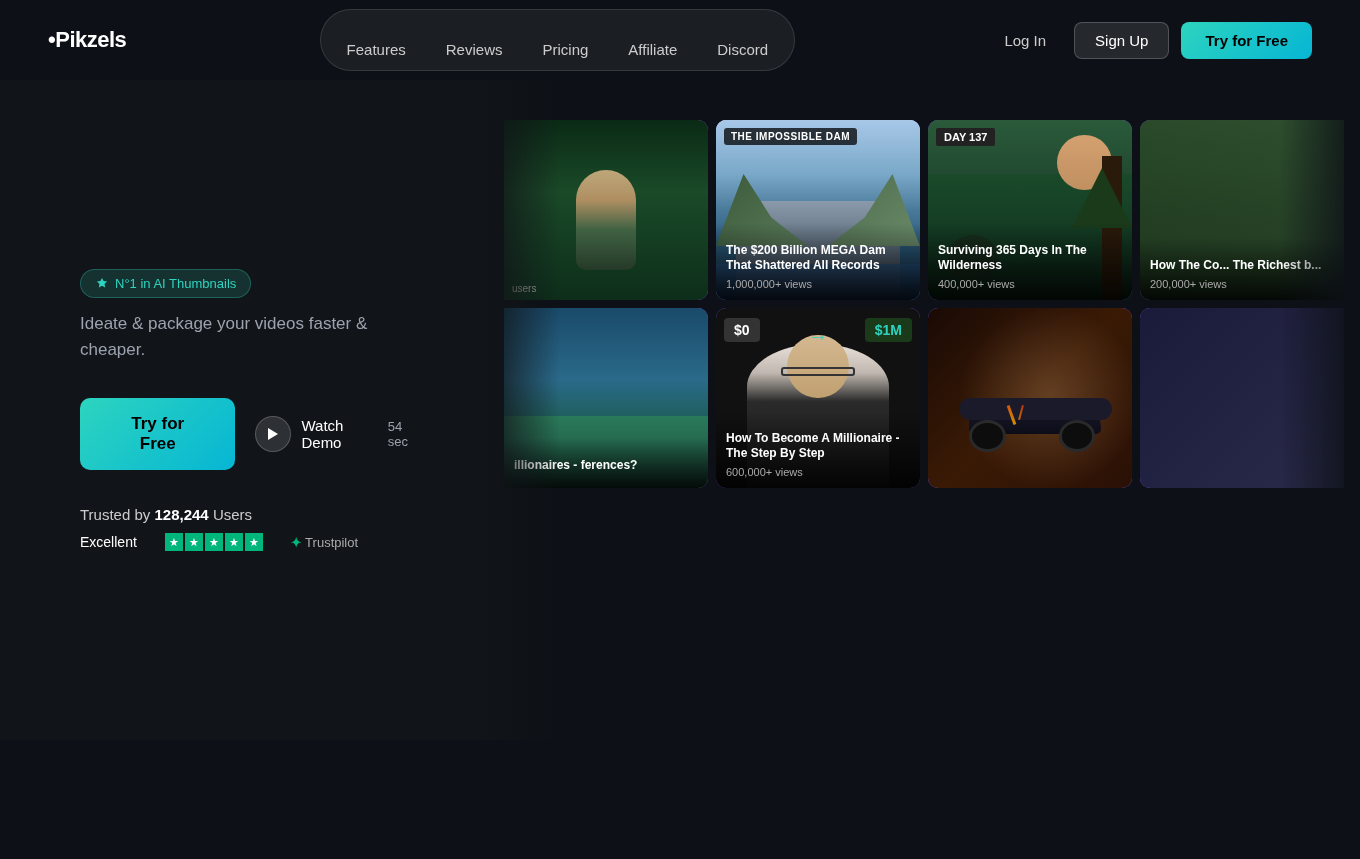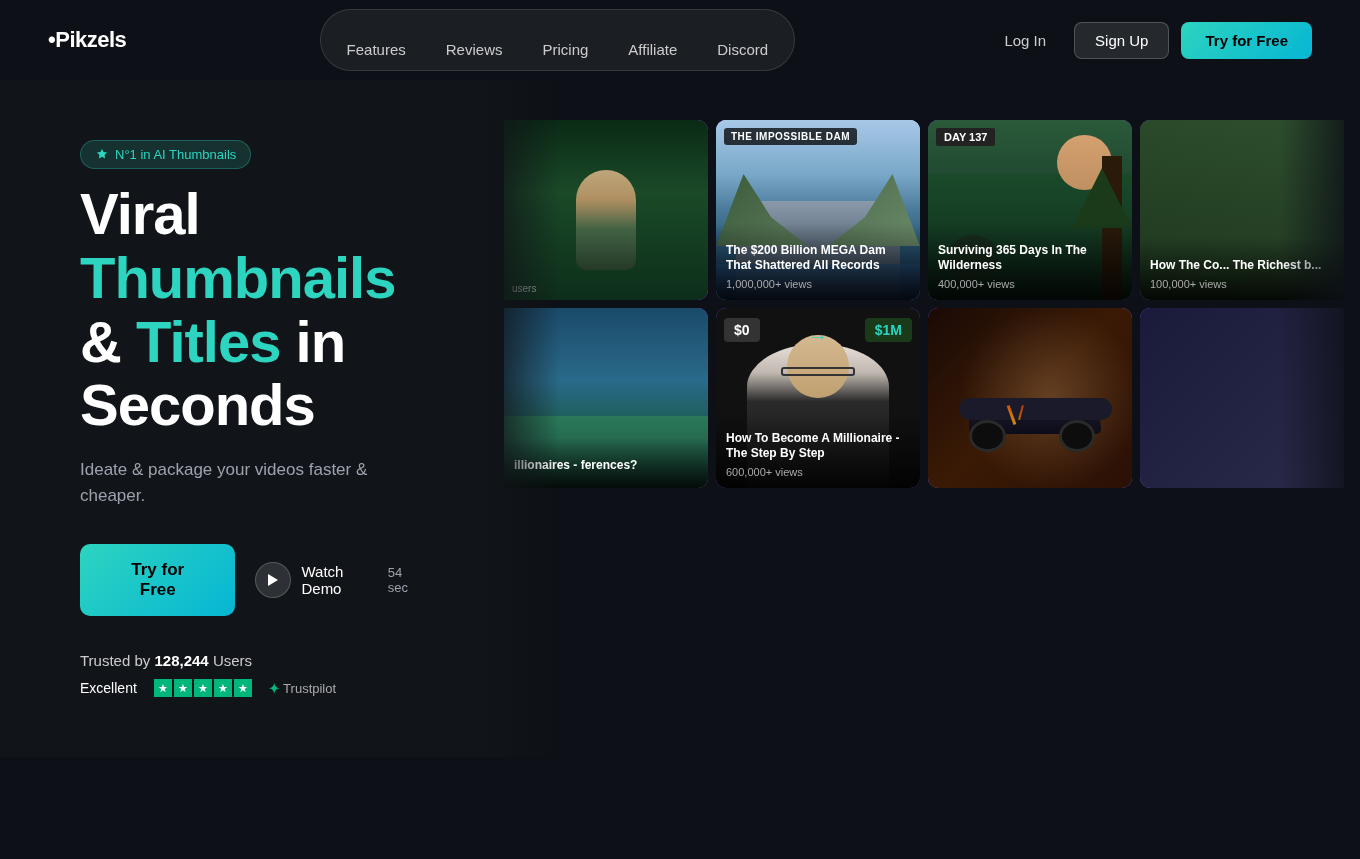--- a/index.html
+++ b/index.html
@@ -197,21 +197,21 @@
       font-size: 15px;
       color: #ccc;
       margin-bottom: 10px;
     }
 
     .trust-row strong { color: #fff; font-weight: 700; }
 
     .trustpilot-row {
       display: flex;
       align-items: center;
-      gap: 17px;
+      gap: 28px;
       font-size: 14px;
       color: #ccc;
     }
 
     .stars {
       display: flex;
       gap: 2px;
     }
 
     .star {
@@ -354,24 +354,20 @@
 
 <section class="hero">
   <div class="hero-left">
     <div class="badge">
       <svg class="badge-icon" viewBox="0 0 16 16" fill="none">
         <path d="M8 1l1.8 3.6 4 .6-2.9 2.8.7 4L8 10l-3.6 1.9.7-4L2.2 5.2l4-.6L8 1z" fill="#2dd4bf"></path>
       </svg>
       <span>N°1 in AI Thumbnails</span>
     </div>
 
-    <h1 class="hero-title">
-      <span>Viral </span><span class="accent">Thumbnails</span><br>
-      <span>&amp; </span><span class="accent">Titles</span><span> in Seconds</span>
-    </h1>
 
     <p class="hero-subtitle">Ideate &amp; package your videos faster &amp; cheaper.</p>
 
     <div class="cta-row">
       <button class="btn-try-free-hero">Try for Free</button>
       <div class="watch-demo">
         <div class="play-btn">
           <svg width="10" height="12" viewBox="0 0 10 12" fill="white">
             <path d="M0 0l10 6-10 6V0z"></path>
           </svg>
@@ -451,21 +447,21 @@
           <div class="thumb-views">400,000+ views</div>
         </div>
       </div>
 
       <div class="thumb-card partial-right">
         <div class="thumb-bg" style="height:100%;position:relative;overflow:hidden;background:linear-gradient(135deg,#1a2a1a 0%,#2a3a2a 100%);">
           <div style="position:absolute;inset:0;background:linear-gradient(180deg,#3a6a3a 0%,#1a3a1a 100%);opacity:0.5;"></div>
         </div>
         <div class="thumb-overlay">
           <div class="thumb-title">How The Co... The Richest b...</div>
-          <div class="thumb-views">100,000+ views</div>
+          <div class="thumb-views">200,000+ views</div>
         </div>
       </div>
 
       <div class="thumb-card partial-left">
         <div class="thumb-bg" style="height:100%;background:linear-gradient(180deg,#1a4a6a 0%,#2a6a8a 40%,#1a5a4a 70%,#0d3a2a 100%);position:relative;overflow:hidden;">
           <div style="position:absolute;bottom:0;left:0;right:0;height:40%;background:linear-gradient(180deg,#2a7a5a 0%,#1a4a3a 100%);"></div>
         </div>
         <div class="thumb-overlay">
           <div class="thumb-title">illionaires - ferences?</div>
         </div>

